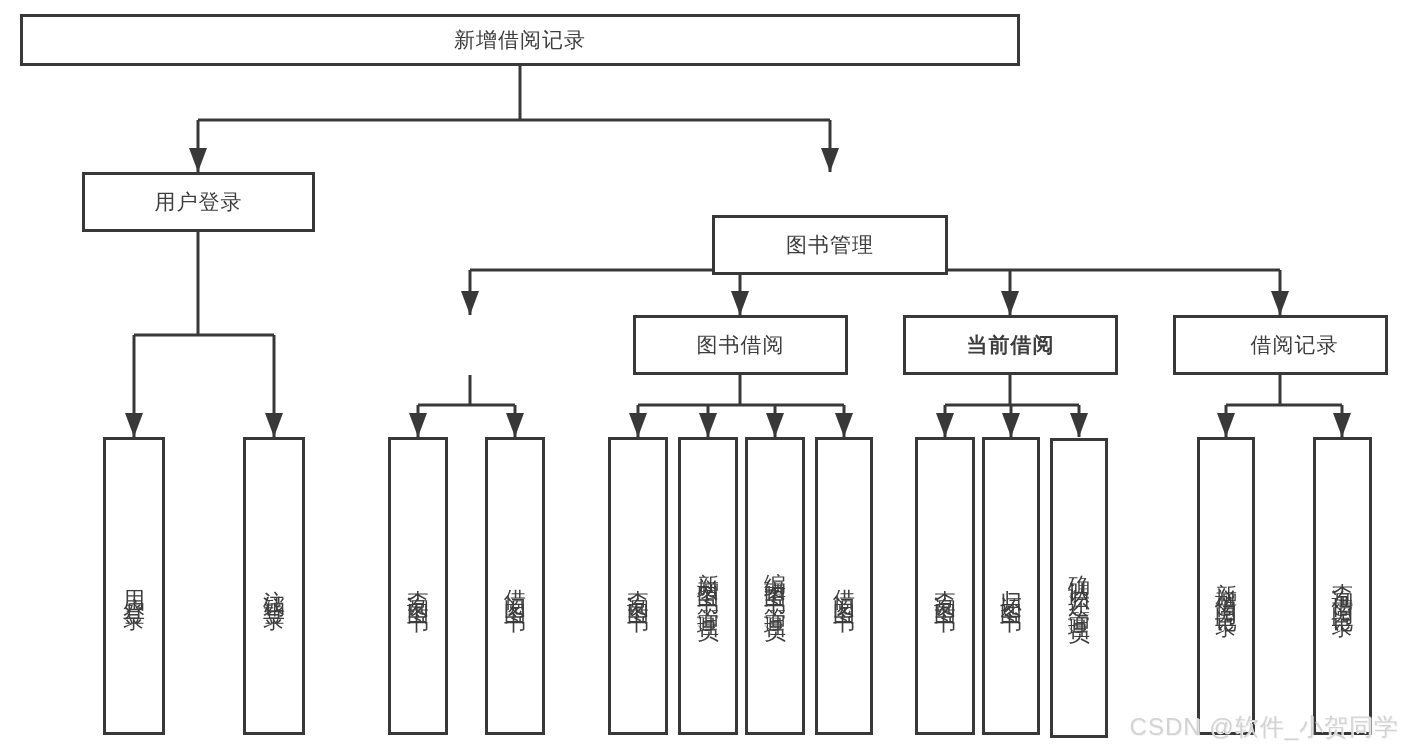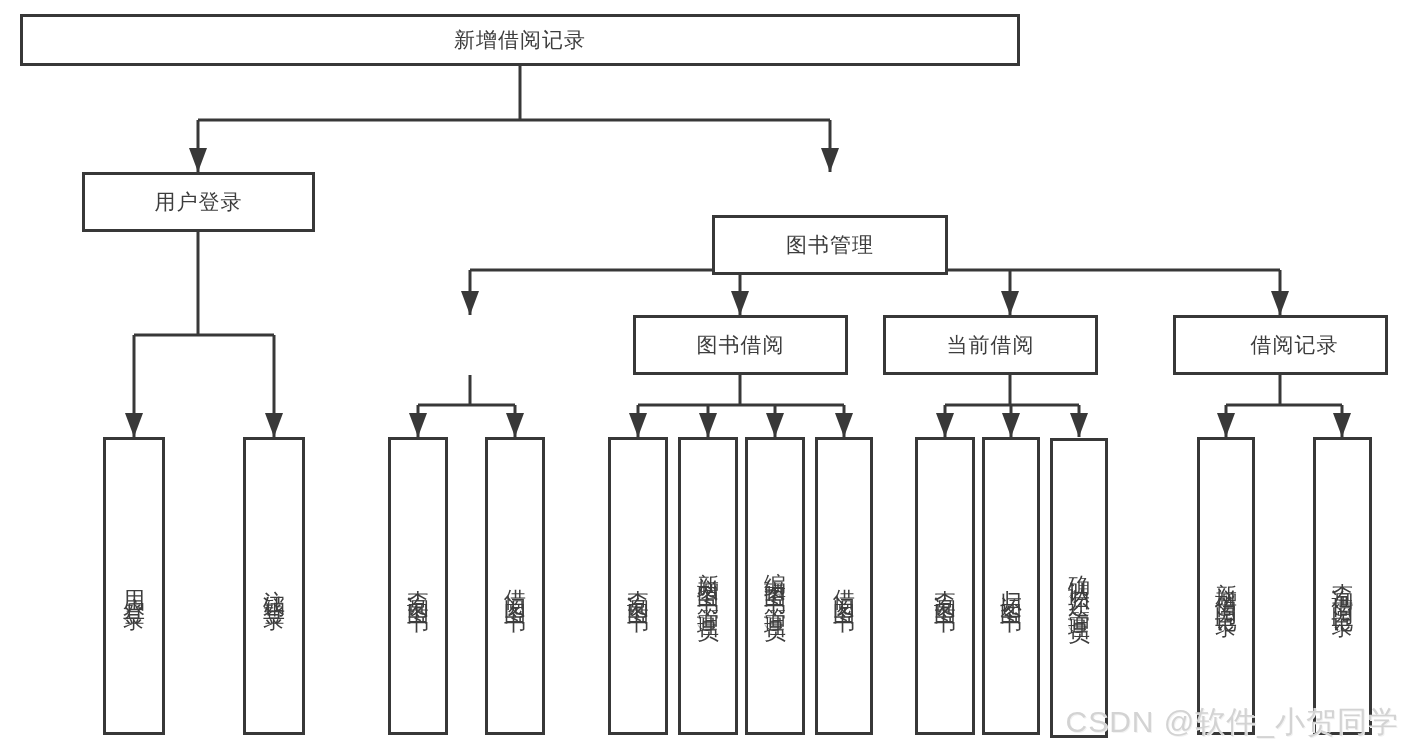--- a/index.html
+++ b/index.html
@@ -25,21 +25,21 @@
   .vnode span{
     writing-mode:vertical-rl;
     text-orientation:mixed;
     font-size:22px;
     letter-spacing:7px;
     line-height:1;
   }
   .watermark{
     position:absolute;
     right:6px;bottom:4px;
-    font-size:30px;
+    font-size:24px;
     color:#d3d3d3;
     text-shadow:1px 1px 0 #f2f2f2;
     letter-spacing:1px;
     z-index:5;
     white-space:nowrap;
   }
 </style>
 </head>
 <body>
 
@@ -102,21 +102,21 @@
   <div class="node hnode" style="left:82px;top:172px;width:233px;height:60px;">
     <span>用户登录</span>
   </div>
   <div class="node hnode" style="left:712px;top:172px;width:236px;height:60px;margin-top:43px;">
     <span>图书管理</span>
   </div>
 
   <div class="node hnode" style="left:633px;top:315px;width:215px;height:60px;">
     <span>图书借阅</span>
   </div>
-  <div class="node hnode" style="left:883px;top:315px;width:215px;height:60px;">
+  <div class="node hnode" style="left:903px;top:315px;width:215px;height:60px;font-weight:bold;">
     <span>当前借阅</span>
   </div>
   <div class="node hnode" style="left:1173px;top:315px;width:215px;height:60px;padding-left:28px;">
     <span>借阅记录</span>
   </div>
 
   <div class="node vnode" style="left:103px;top:437px;width:62px;height:298px;">
     <span>用户登录</span>
   </div>
   <div class="node vnode" style="left:243px;top:437px;width:62px;height:298px;">

